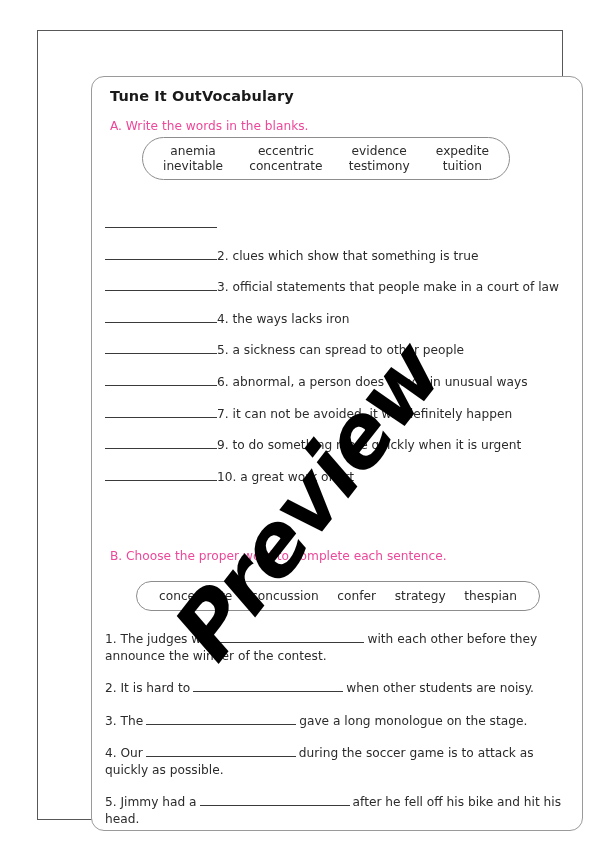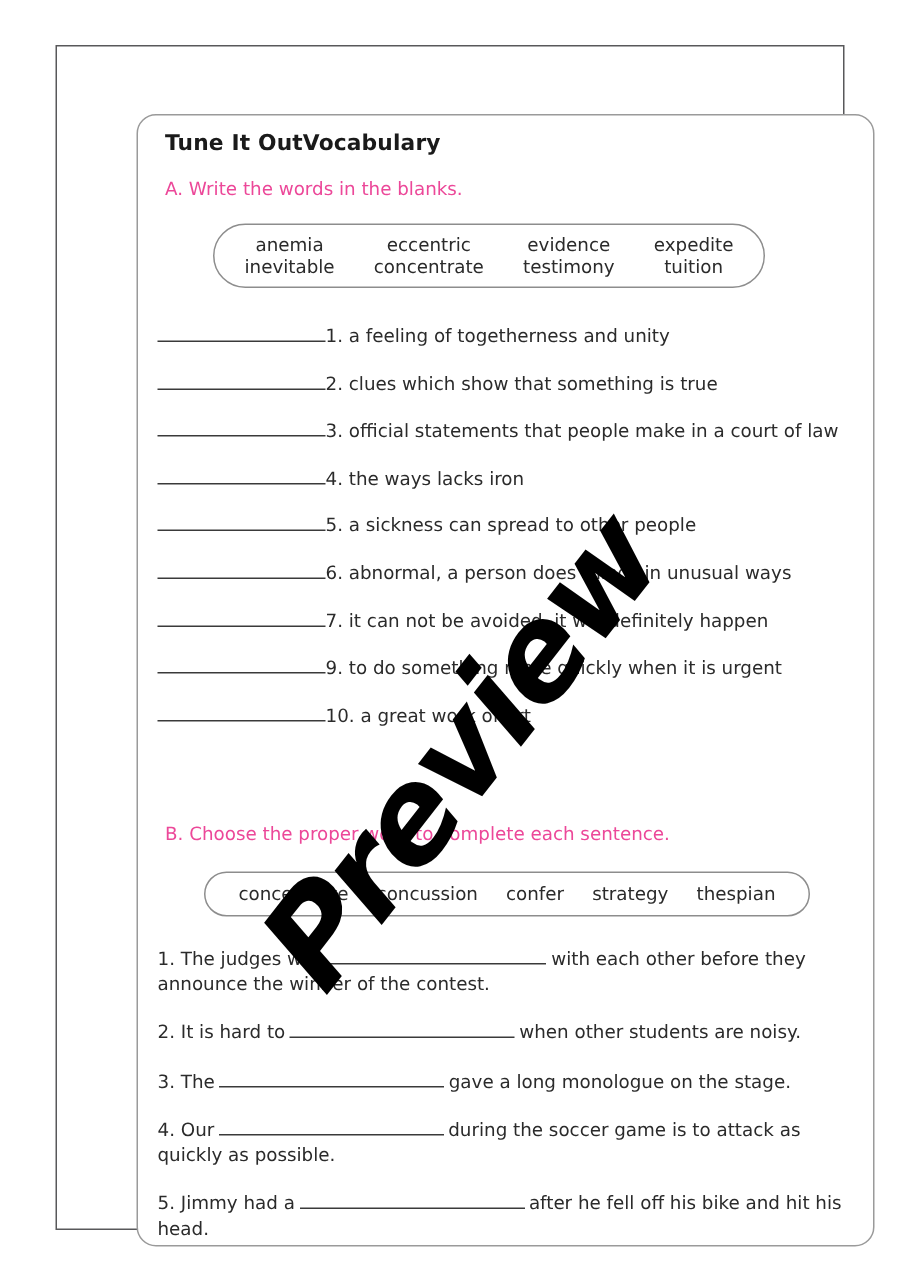--- a/index.html
+++ b/index.html
@@ -77,21 +77,21 @@
     border: 1px solid #8d8d8d;
     border-radius: 999px;
     box-sizing: border-box;
     display: flex;
     justify-content: space-between;
     align-items: center;
     background: #ffffff;
   }
   #wordbank-a {
     left: 50px;
-    top: 72px;
+    top: 60px;
     width: 368px;
     height: 43px;
     padding: 0 20px;
   }
   #wordbank-b {
     left: 44px;
     top: 504px;
     width: 404px;
     height: 30px;
     padding: 12px 22px;
@@ -188,21 +188,20 @@
     <div class="wordbank" id="wordbank-a">
         <div class="wb-col"><span>anemia</span><span class="w2">inevitable</span></div>
         <div class="wb-col"><span>eccentric</span><span class="w2">concentrate</span></div>
         <div class="wb-col"><span>evidence</span><span class="w2">testimony</span></div>
         <div class="wb-col"><span>expedite</span><span class="w2">tuition</span></div>
       </div>
 
     <div class="a-list">
         <div class="a-item">
           <span class="a-blank"></span>
-          <span class="a-text"><span>1.</span><span> a feeling of togetherness and unity</span></span>
         </div>
         <div class="a-item">
           <span class="a-blank"></span>
           <span class="a-text"><span>2.</span><span> clues which show that something is true</span></span>
         </div>
         <div class="a-item">
           <span class="a-blank"></span>
           <span class="a-text"><span>3.</span><span> official statements that people make in a court of law</span></span>
         </div>
         <div class="a-item">

